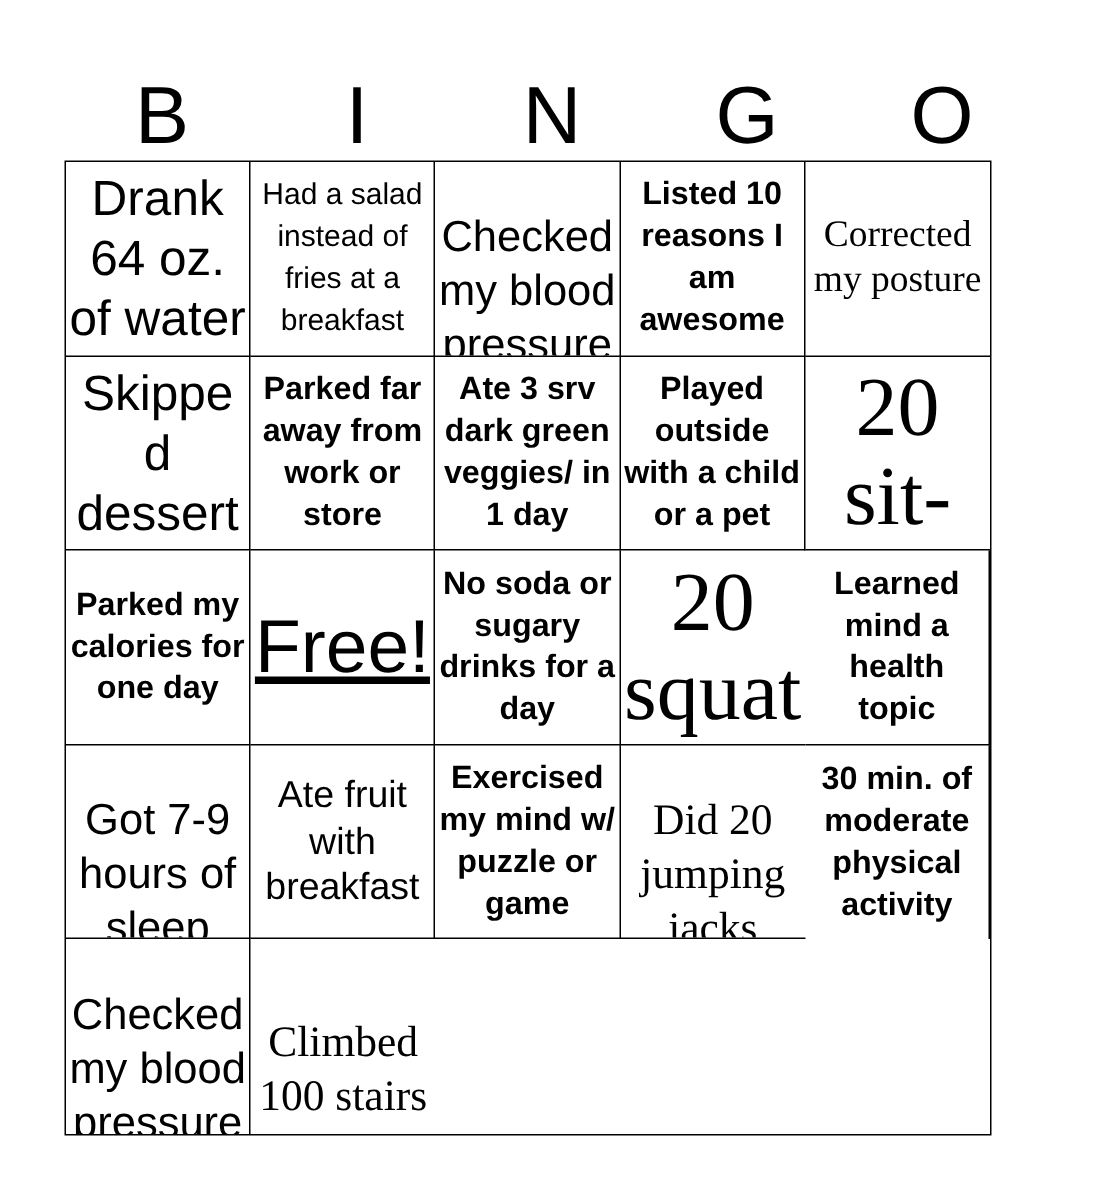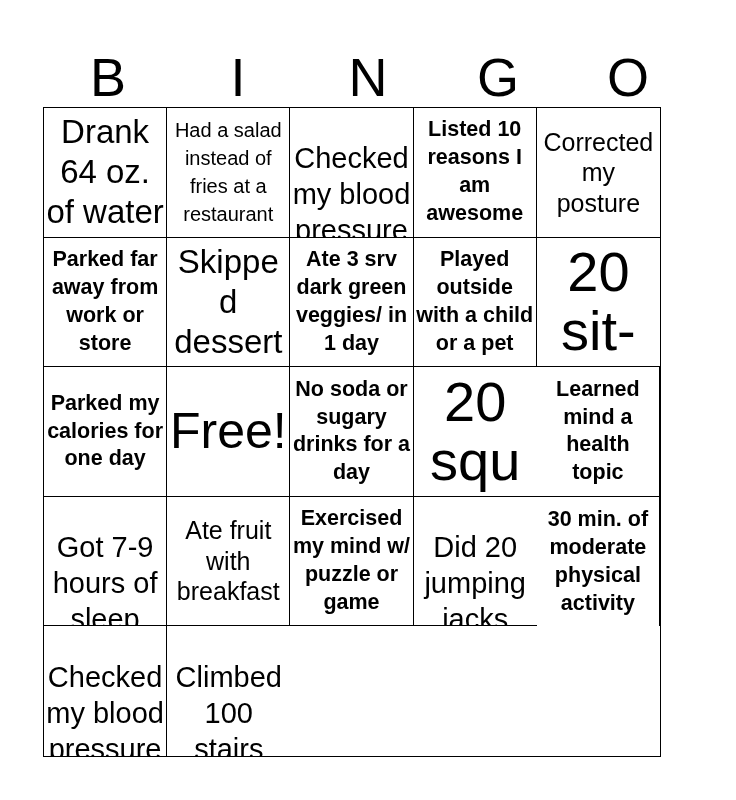--- a/index.html
+++ b/index.html
@@ -48,21 +48,21 @@
       box-sizing: border-box;
       border-right: 1.5px solid #000;
       border-bottom: 1.5px solid #000;
       display: flex;
       align-items: center;
       justify-content: center;
       text-align: center;
       padding: 0 2px;
       overflow: hidden;
     }
-    .cell.last-col { border-right: none; }
+    .cell.last-col { border-right: none; font-family: Liberation Serif, serif; }
     .cell.last-row { border-bottom: none; }
     .cell span {
       display: block;
       width: 100%;
       word-wrap: break-word;
     }
     .sz-xl { font-size: 56px; line-height: 1.05; }
     .sz-l  { font-size: 33px; line-height: 1.22; }
     .sz-m  { font-size: 29px; line-height: 1.25; margin-top: 44px; }
     .sz-s  { font-size: 25px; line-height: 1.22; }
@@ -79,37 +79,37 @@
   <div class="header-letter">G</div>
   <div class="header-letter">O</div>
 </div>
 
 <div class="card" id="card">
 
   <div class="cell">
       <span class="sz-l">Drank 64 oz. of water</span>
     </div>
   <div class="cell">
-      <span class="sz-xxs">Had a salad instead of fries at a restaurant</span>
+      <span class="sz-xxs">Had a salad instead of fries at a breakfast</span>
     </div>
   <div class="cell">
       <span class="sz-m">Checked my blood pressure</span>
     </div>
   <div class="cell">
       <span class="sz-xs">Listed 10 reasons I am awesome</span>
     </div>
   <div class="cell last-col">
       <span class="sz-s">Corrected my posture</span>
     </div>
 
   <div class="cell">
-      <span class="sz-xs">Parked far away from work or store</span>
+      <span class="sz-l">Skipped dessert</span>
     </div>
   <div class="cell">
-      <span class="sz-l">Skipped dessert</span>
+      <span class="sz-xs">Parked far away from work or store</span>
     </div>
   <div class="cell">
       <span class="sz-xs">Ate 3 srv dark green veggies/ in 1 day</span>
     </div>
   <div class="cell">
       <span class="sz-xs">Played outside with a child or a pet</span>
     </div>
   <div class="cell last-col">
       <span class="sz-xl">Did 20 sit-ups</span>
     </div>
@@ -148,14 +148,14 @@
     </div>
   <div class="cell last-row">
       <span class="sz-m">Checked my blood pressure</span>
     </div>
   <div class="cell last-row last-col">
       <span class="sz-m">Climbed 100 stairs</span>
     </div>
 </div>
 
 <style>
-  .sz-free { font-size: 50px; line-height: 1; }
+  .sz-free { font-size: 50px; line-height: 1; text-decoration: underline; }
 </style>
 
 </body></html>

